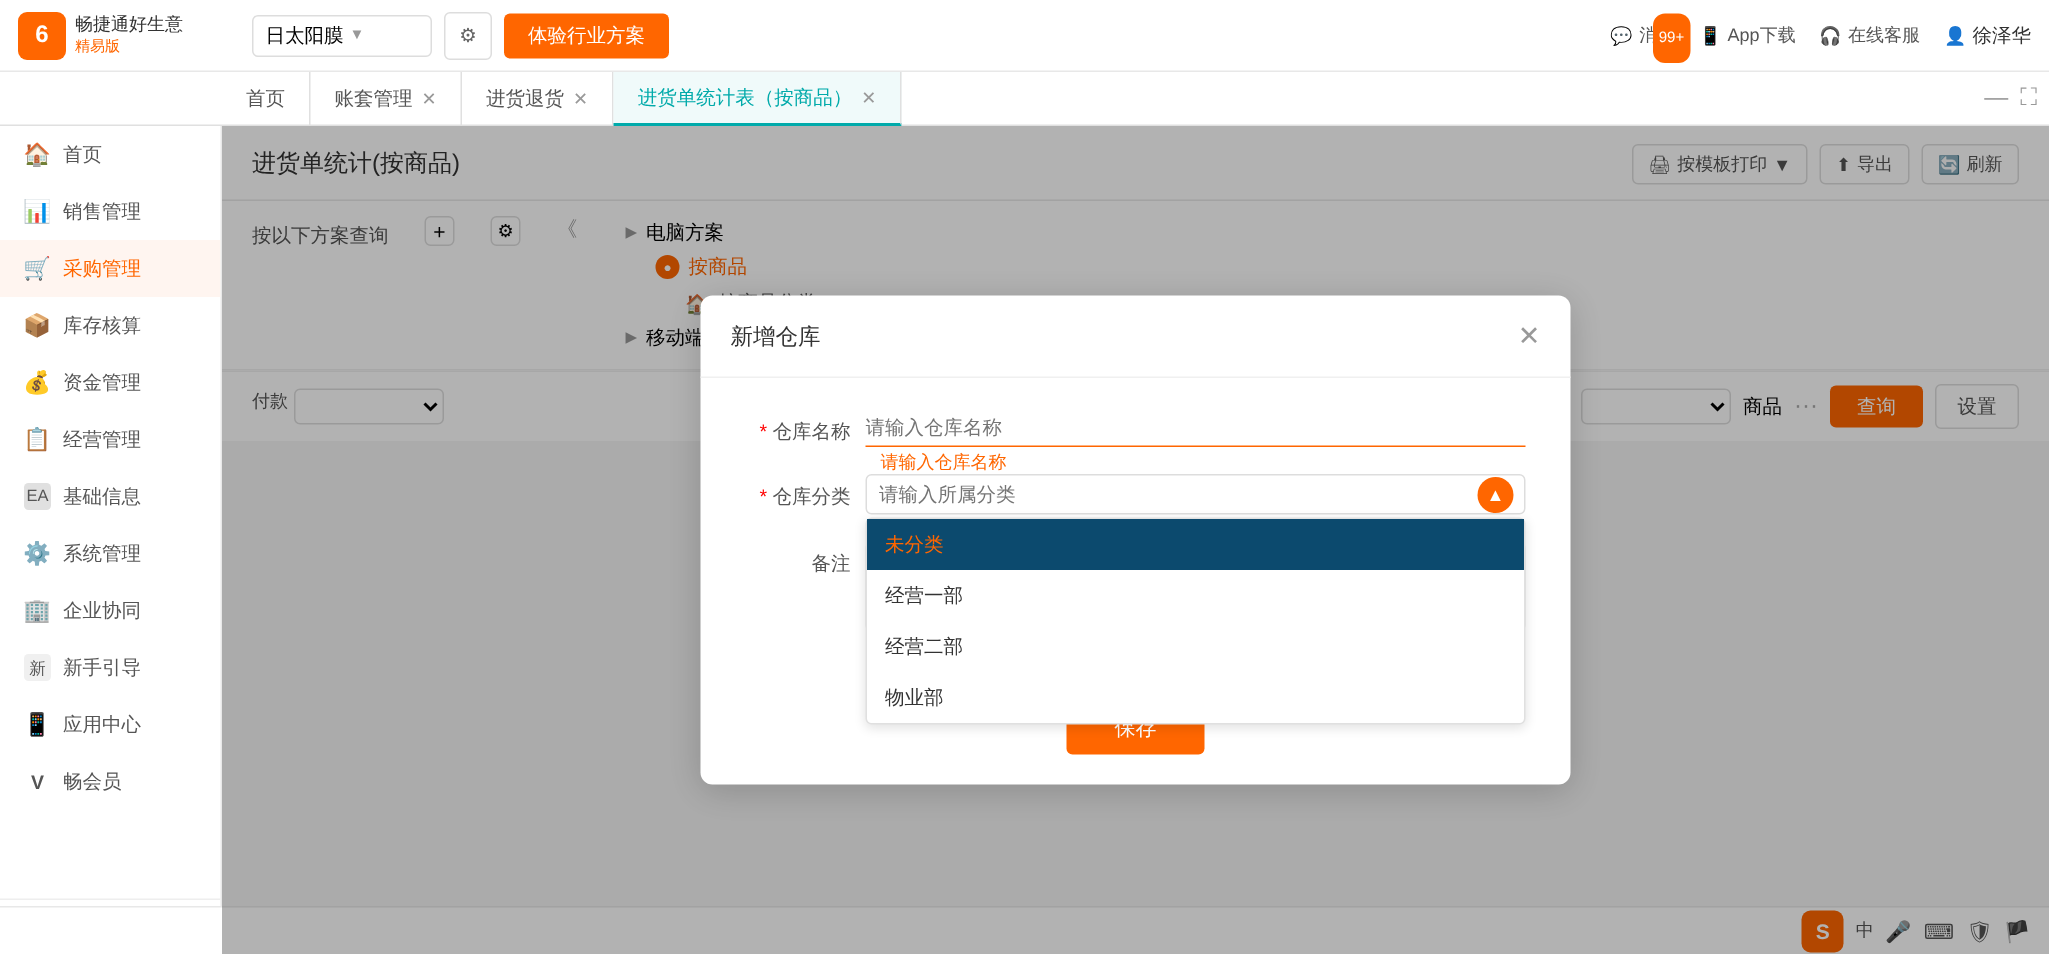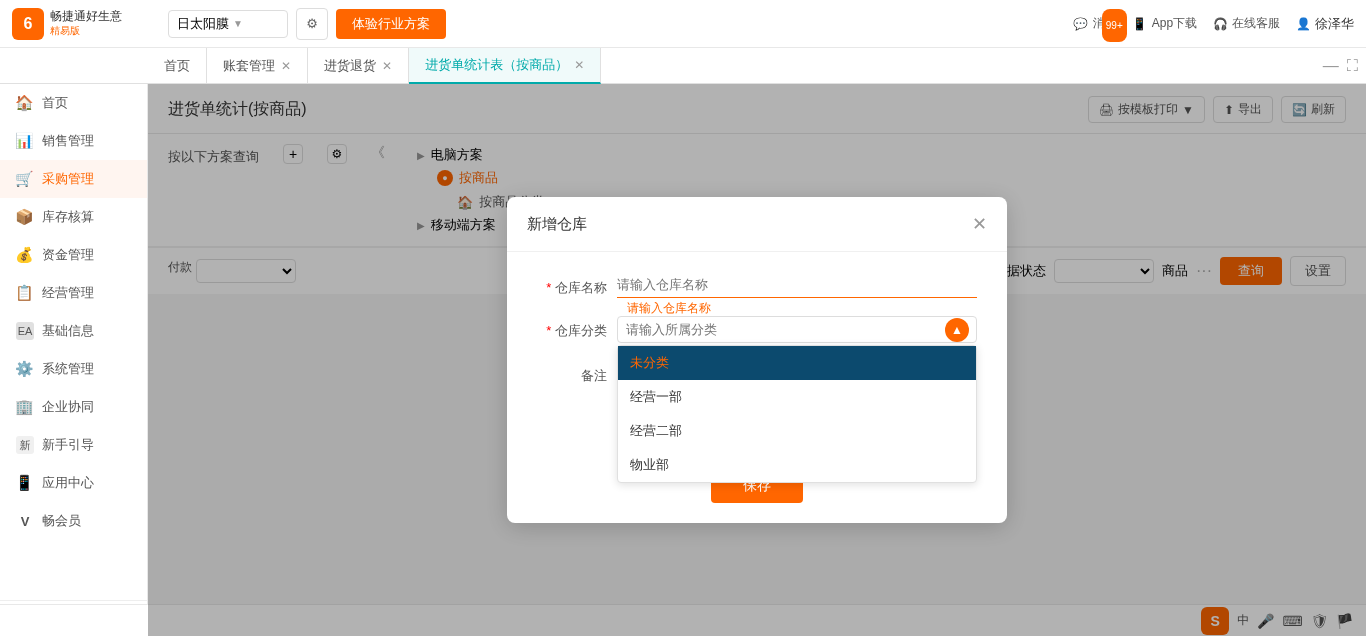--- a/index.html
+++ b/index.html
@@ -149,21 +149,21 @@
 
     
     .overlay {
       position: absolute; top: 0; left: 0; right: 0; bottom: 0;
       background: rgba(0,0,0,0.3); z-index: 100;
       display: flex; align-items: center; justify-content: center;
     }
 
     
     .dialog {
-      background: #fff; border-radius: 8px; width: 500px;
+      background: #fff; border-radius: 8px; width: 580px;
       box-shadow: 0 4px 24px rgba(0,0,0,0.18); position: relative;
       padding-bottom: 20px;
     }
     .dialog-header {
       display: flex; align-items: center; justify-content: space-between;
       padding: 16px 20px; border-bottom: 1px solid #f0f0f0;
     }
     .dialog-title { font-size: 15px; color: #333; font-weight: 500; }
     .dialog-close { cursor: pointer; color: #999; font-size: 18px; }
     .dialog-body { padding: 20px 30px; }

